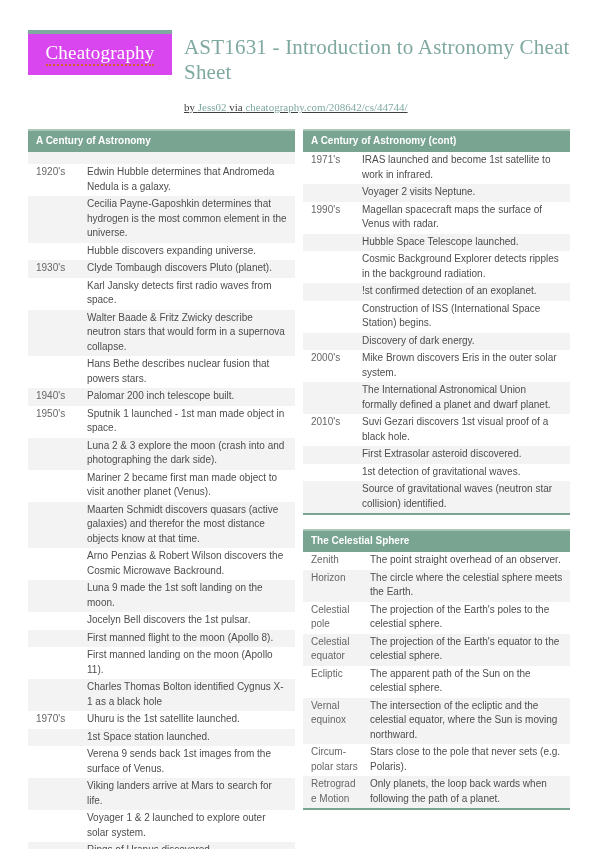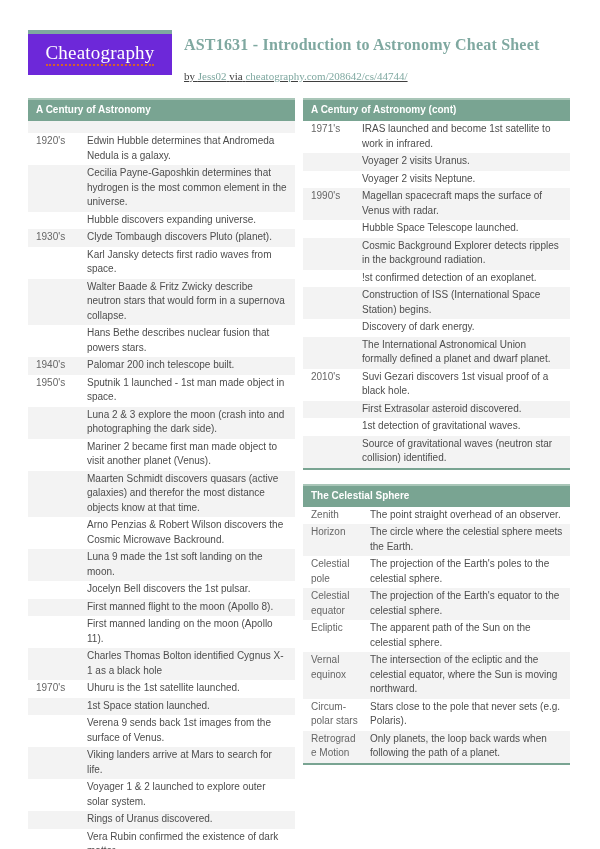--- a/index.html
+++ b/index.html
@@ -19,34 +19,34 @@
     font-family:"Liberation Sans", sans-serif;
     color:var(--body-text);
     position:relative;
     overflow:hidden;
   }
   .page{width:600px;height:849px;padding:30px 28px 0 28px;}
 
   
   .header{display:flex;align-items:flex-start;}
   .logo{
-    width:144px;height:45px;background:#6d28d9;
+    width:144px;height:45px;background:#d946ef;
     border-top:4px solid var(--teal);
     display:flex;align-items:center;justify-content:center;
     flex:0 0 auto;cursor:pointer;
   }
   .logo-text{
     font-family:"Liberation Serif", serif;
     color:#fff;font-size:19px;letter-spacing:.2px;
     border-bottom:2px dotted var(--orange);
     padding-bottom:1px;line-height:1.1;
   }
   .title-block{margin-left:12px;padding-top:5px;font-family:"Liberation Serif", serif;}
   .title-block h1{
-    font-size:16px;font-weight:bold;color:var(--teal);
+    font-size:21px;font-weight:normal;color:var(--teal);
     line-height:1.2;letter-spacing:.2px;
   }
   .byline{font-size:11px;color:#3f3f3f;margin-top:16px;text-decoration:underline;}
   .byline a{color:var(--teal);text-decoration:none;cursor:pointer;}
 
   
   .columns{display:flex;gap:8px;margin-top:16px;align-items:flex-start;}
   .col{width:267px;flex:0 0 auto;}
 
   .panel{border-bottom:2px solid var(--green);margin-bottom:14px;}
@@ -203,24 +203,20 @@
       <section class="panel">
         <div class="panel-header">A Century of Astronomy (cont)</div>
         <table class="stripe-even">
           <tbody>
               <tr>
                 <td class="term">1971's</td>
                 <td class="desc">IRAS launched and become 1st satellite to work in infrared.</td>
               </tr>
               <tr>
                 <td class="term"></td>
-                <td class="desc">Voyager 2 visits Uranus.</td>
-              </tr>
-              <tr>
-                <td class="term"></td>
                 <td class="desc">Voyager 2 visits Neptune.</td>
               </tr>
               <tr>
                 <td class="term">1990's</td>
                 <td class="desc">Magellan spacecraft maps the surface of Venus with radar.</td>
               </tr>
               <tr>
                 <td class="term"></td>
                 <td class="desc">Hubble Space Telescope launched.</td>
               </tr>
@@ -232,20 +228,24 @@
                 <td class="term"></td>
                 <td class="desc">!st confirmed detection of an exoplanet.</td>
               </tr>
               <tr>
                 <td class="term"></td>
                 <td class="desc">Construction of ISS (International Space Station) begins.</td>
               </tr>
               <tr>
                 <td class="term"></td>
                 <td class="desc">Discovery of dark energy.</td>
+              </tr>
+              <tr>
+                <td class="term">2000's</td>
+                <td class="desc">Mike Brown discovers Eris in the outer solar system.</td>
               </tr>
               <tr>
                 <td class="term"></td>
                 <td class="desc">The International Astronomical Union formally defined a planet and dwarf planet.</td>
               </tr>
               <tr>
                 <td class="term">2010's</td>
                 <td class="desc">Suvi Gezari discovers 1st visual proof of a black hole.</td>
               </tr>
               <tr>

